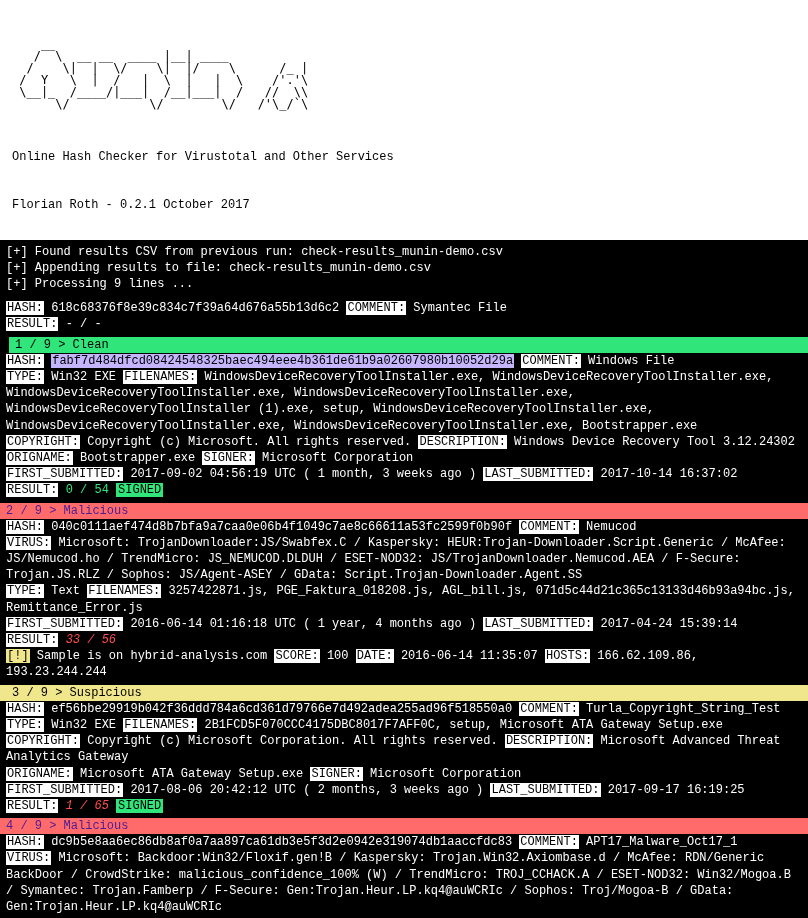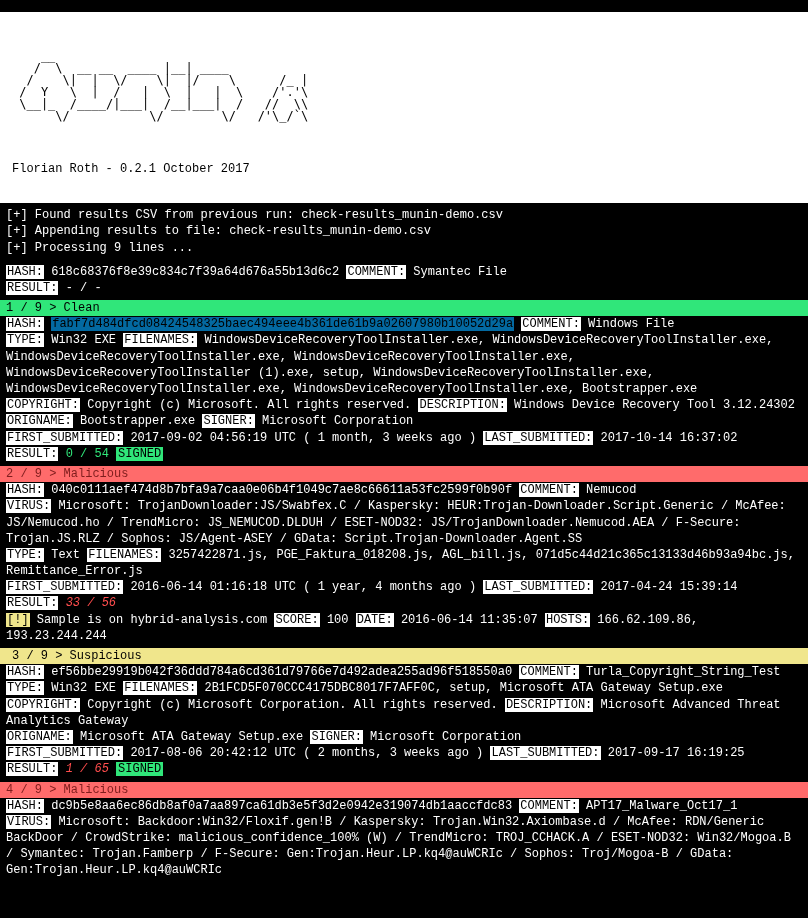--- a/index.html
+++ b/index.html
@@ -10,69 +10,69 @@
     font-size: 12px;
     line-height: 1.35;
     color: #fff;
     width: 808px;
   }
   .banner {
     background: #fff;
     color: #000;
     padding: 6px 12px 10px 12px;
     white-space: pre;
-    margin-top: 12px;
   }
   .ascii {
     font-family: "Menlo", "Consolas", monospace;
     font-size: 12px;
     line-height: 1.0;
     white-space: pre;
     margin-bottom: 6px;
   }
   .content {
     padding: 0;
   }
   .runlines {
     padding: 4px 6px 8px 6px;
     white-space: pre-wrap;
   }
   .hdr {
     padding: 0 6px;
   }
   .hdr-unknown { background: #5ad0e6; color: #000; }
-  .hdr-clean { background: #30e67a; color: #000; }
-  .hdr-malicious { background: #ff6b6b; color: #7f1d1d; }
+  .hdr-clean { background: #30e67a; color: #000; margin-left: 9px; }
+  .hdr-malicious { background: #ff6b6b; color: #4c1d95; }
   .hdr-suspicious { background: #f0e68c; color: #000; padding-left: 12px; }
   .block {
     padding: 0 6px 4px 6px;
     white-space: pre-wrap;
     word-break: break-word;
   }
   .lab {
     background: #fff;
     color: #000;
     padding: 0 1px;
   }
-  .green-hi { background: #0369a1; color: #000; padding: 0 1px; }
+  .green-hi { background: #c4b5fd; color: #000; padding: 0 1px; }
   .red-txt { color: #ff4d4d; font-style: italic; }
   .green-txt { color: #30e67a; }
   .yellow-bang { background: #f0e68c; color: #000; padding: 0 1px; }
   .signed { background: #30e67a; color: #000; padding: 0 2px; }
 </style>
 </head>
 <body>
 
 <div class="banner">
   <div class="ascii">    __
    /  \  __ __  ____ |__| ____
   /    \|  |  \/    \|  |/    \      /_ |
  /  Y   \  |  /   |  \  |   |  \    /'.'\
  \__|_  /____/|___|  /__|___|  /   //  \\
       \/           \/        \/   /'\_/`\</div>
+  <div>Online Hash Checker for Virustotal and Other Services</div>
   <div>Florian Roth - 0.2.1 October 2017</div>
 </div>
 
 <div class="content">
   <div class="runlines" id="runlines"><div>[+] Found results CSV from previous run: check-results_munin-demo.csv</div><div>[+] Appending results to file: check-results_munin-demo.csv</div><div>[+] Processing 9 lines ...</div></div>
   <div id="entries">
       <div class="block"><span class="lab">HASH:</span> <span>618c68376f8e39c834c7f39a64d676a55b13d6c2</span> <span class="lab">COMMENT:</span> <span>Symantec File</span><br><span class="lab">RESULT:</span> <span class="">- / -</span><br></div>
       <div class="hdr hdr-clean">1 / 9 &gt; Clean</div>
       <div class="block"><span class="lab">HASH:</span> <span class="green-hi">fabf7d484dfcd08424548325baec494eee4b361de61b9a02607980b10052d29a</span> <span class="lab">COMMENT:</span> <span>Windows File</span><br><span class="lab">TYPE:</span> <span>Win32 EXE</span> <span class="lab">FILENAMES:</span> <span>WindowsDeviceRecoveryToolInstaller.exe, WindowsDeviceRecoveryToolInstaller.exe, WindowsDeviceRecoveryToolInstaller.exe, WindowsDeviceRecoveryToolInstaller.exe, WindowsDeviceRecoveryToolInstaller (1).exe, setup, WindowsDeviceRecoveryToolInstaller.exe, WindowsDeviceRecoveryToolInstaller.exe, WindowsDeviceRecoveryToolInstaller.exe, Bootstrapper.exe</span><br><span class="lab">COPYRIGHT:</span> <span>Copyright (c) Microsoft. All rights reserved.</span> <span class="lab">DESCRIPTION:</span> <span>Windows Device Recovery Tool 3.12.24302</span><br><span class="lab">ORIGNAME:</span> <span>Bootstrapper.exe</span> <span class="lab">SIGNER:</span> <span>Microsoft Corporation</span><br><span class="lab">FIRST_SUBMITTED:</span> <span>2017-09-02 04:56:19 UTC ( 1 month, 3 weeks ago )</span> <span class="lab">LAST_SUBMITTED:</span> <span>2017-10-14 16:37:02</span><br><span class="lab">RESULT:</span> <span class="green-txt">0 / 54</span> <span class="signed">SIGNED</span><br></div>
       <div class="hdr hdr-malicious">2 / 9 &gt; Malicious</div>

